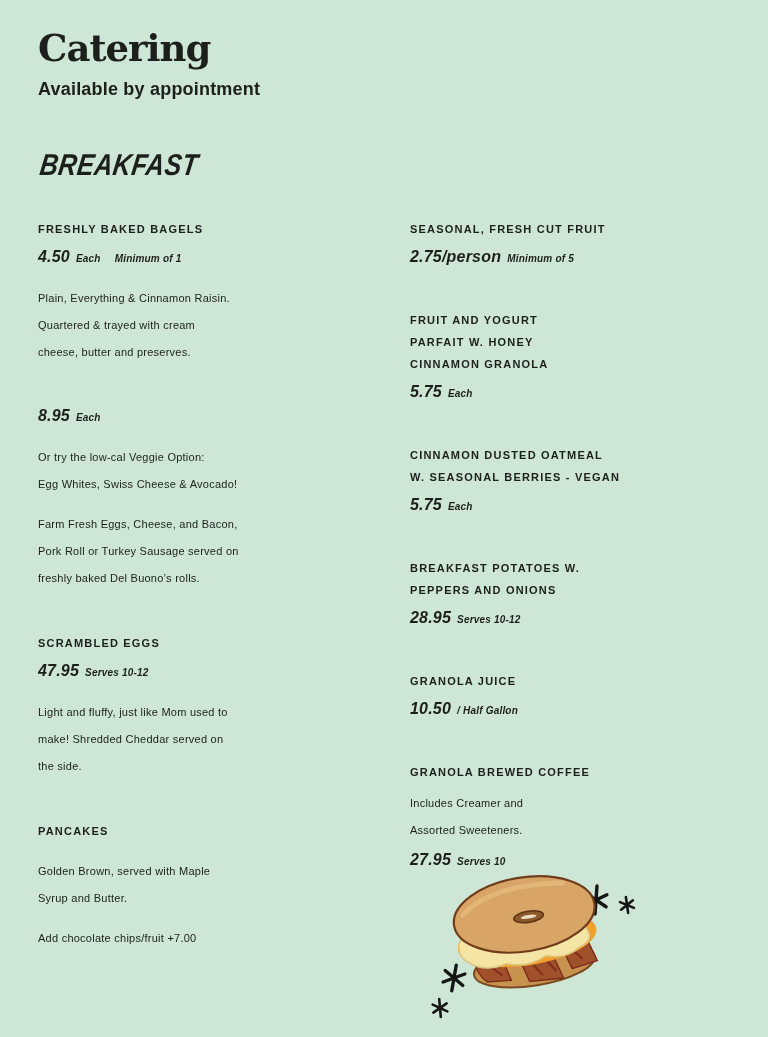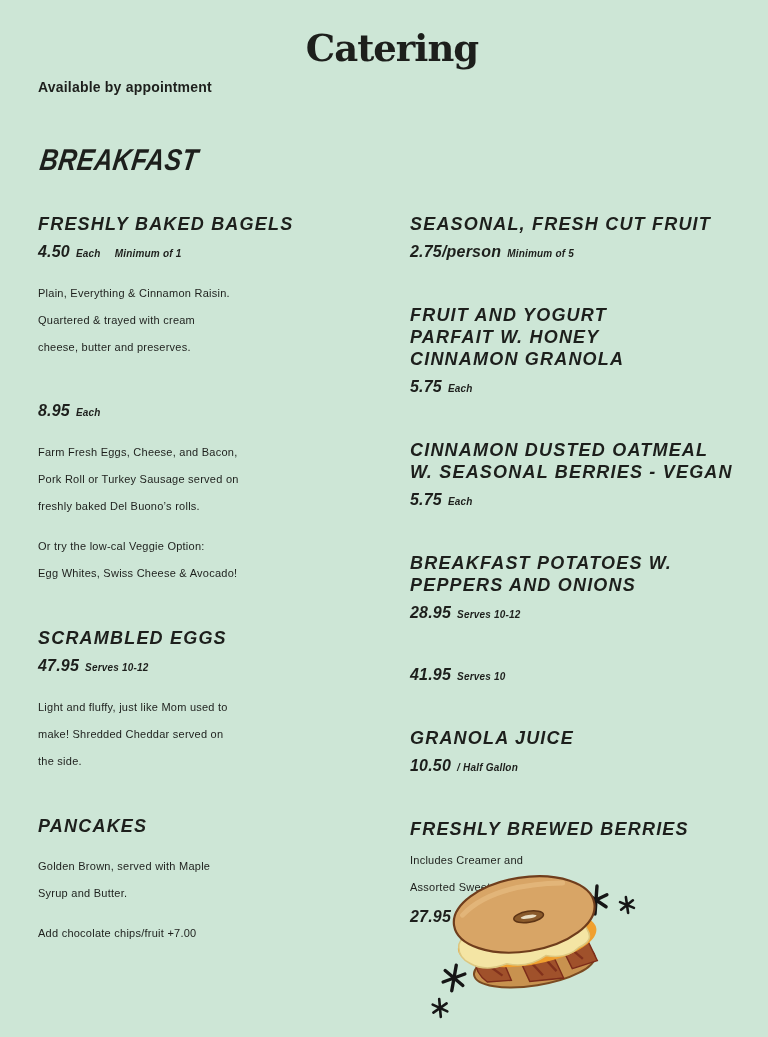--- a/index.html
+++ b/index.html
@@ -17,26 +17,25 @@
     padding:28px 22px 0 38px;
     overflow:hidden;
   }
   .page-title{
     margin:0;
     font-family:"DejaVu Serif","Liberation Serif",serif;
     font-weight:800;
     font-size:37px;
     line-height:40px;
     letter-spacing:-1px;
-    text-align:center;
   }
   .page-subtitle{
     margin:11px 0 0;
     font-weight:bold;
-    font-size:14px;
+    font-size:18px;
     letter-spacing:.2px;
   }
   .section-heading{
     display:inline-block;
     margin:50px 0 0;
     font-weight:bold;
     font-style:italic;
     font-size:30px;
     line-height:30px;
     letter-spacing:.5px;
@@ -45,26 +44,25 @@
   }
   .menu-grid{
     display:grid;
     grid-template-columns:347px 1fr;
     column-gap:25px;
     margin-top:38px;
   }
   .menu-item{margin:0 0 40px;}
   .item-name{
     margin:0;
-    font-size:18px;
+    font-size:11px;
     line-height:22px;
     font-weight:bold;
     letter-spacing:1.2px;
     white-space:pre-line;
-    font-style:italic;
   }
   .price-line{
     margin:7px 0 0;
     font-weight:bold;
     font-style:italic;
     font-size:16px;
     line-height:20px;
     letter-spacing:.2px;
   }
   .price-note{font-size:10px;margin-left:6px;}
@@ -101,25 +99,25 @@
     <div class="menu-column">
         <article class="menu-item">
           <h3 class="item-name">FRESHLY BAKED BAGELS</h3>
           <p class="price-line"><span class="price-value">4.50</span><span class="price-note">Each</span><span class="price-note">Minimum of 1</span></p>
           <p class="item-desc">Plain, Everything &amp; Cinnamon Raisin.
 Quartered &amp; trayed with cream
 cheese, butter and preserves.</p>
         </article>
         <article class="menu-item">
           <p class="price-line"><span class="price-value">8.95</span><span class="price-note">Each</span></p>
+          <p class="item-desc">Or try the low-cal Veggie Option:
+Egg Whites, Swiss Cheese &amp; Avocado!</p>
           <p class="item-desc">Farm Fresh Eggs, Cheese, and Bacon,
 Pork Roll or Turkey Sausage served on
 freshly baked Del Buono’s rolls.</p>
-          <p class="item-desc">Or try the low-cal Veggie Option:
-Egg Whites, Swiss Cheese &amp; Avocado!</p>
         </article>
         <article class="menu-item">
           <h3 class="item-name">SCRAMBLED EGGS</h3>
           <p class="price-line"><span class="price-value">47.95</span><span class="price-note">Serves 10-12</span></p>
           <p class="item-desc">Light and fluffy, just like Mom used to
 make! Shredded Cheddar served on
 the side.</p>
         </article>
         <article class="menu-item">
           <h3 class="item-name">PANCAKES</h3>
@@ -143,28 +141,27 @@
           <h3 class="item-name">CINNAMON DUSTED OATMEAL
 W. SEASONAL BERRIES - VEGAN</h3>
           <p class="price-line"><span class="price-value">5.75</span><span class="price-note">Each</span></p>
         </article>
         <article class="menu-item">
           <h3 class="item-name">BREAKFAST POTATOES W.
 PEPPERS AND ONIONS</h3>
           <p class="price-line"><span class="price-value">28.95</span><span class="price-note">Serves 10-12</span></p>
         </article>
         <article class="menu-item">
-          <p class="price-line"><span class="price-value">41.95</span><span class="price-note">Serves 10</span></p>
         </article>
         <article class="menu-item">
           <h3 class="item-name">GRANOLA JUICE</h3>
           <p class="price-line"><span class="price-value">10.50</span><span class="price-note">/ Half Gallon</span></p>
         </article>
         <article class="menu-item desc-first">
-          <h3 class="item-name">FRESHLY BREWED BERRIES</h3>
+          <h3 class="item-name">GRANOLA BREWED COFFEE</h3>
           <p class="item-desc">Includes Creamer and
 Assorted Sweeteners.</p>
           <p class="price-line"><span class="price-value">27.95</span><span class="price-note">Serves 10</span></p>
         </article>
       </div>
   </main>
 
   <div class="illustration">
     <svg width="262" height="178" viewBox="0 0 262 178">
 

